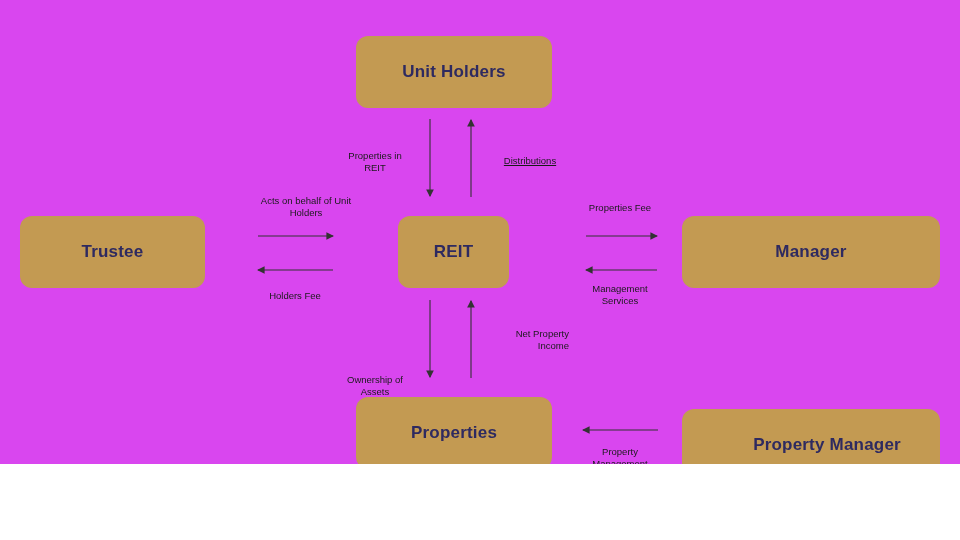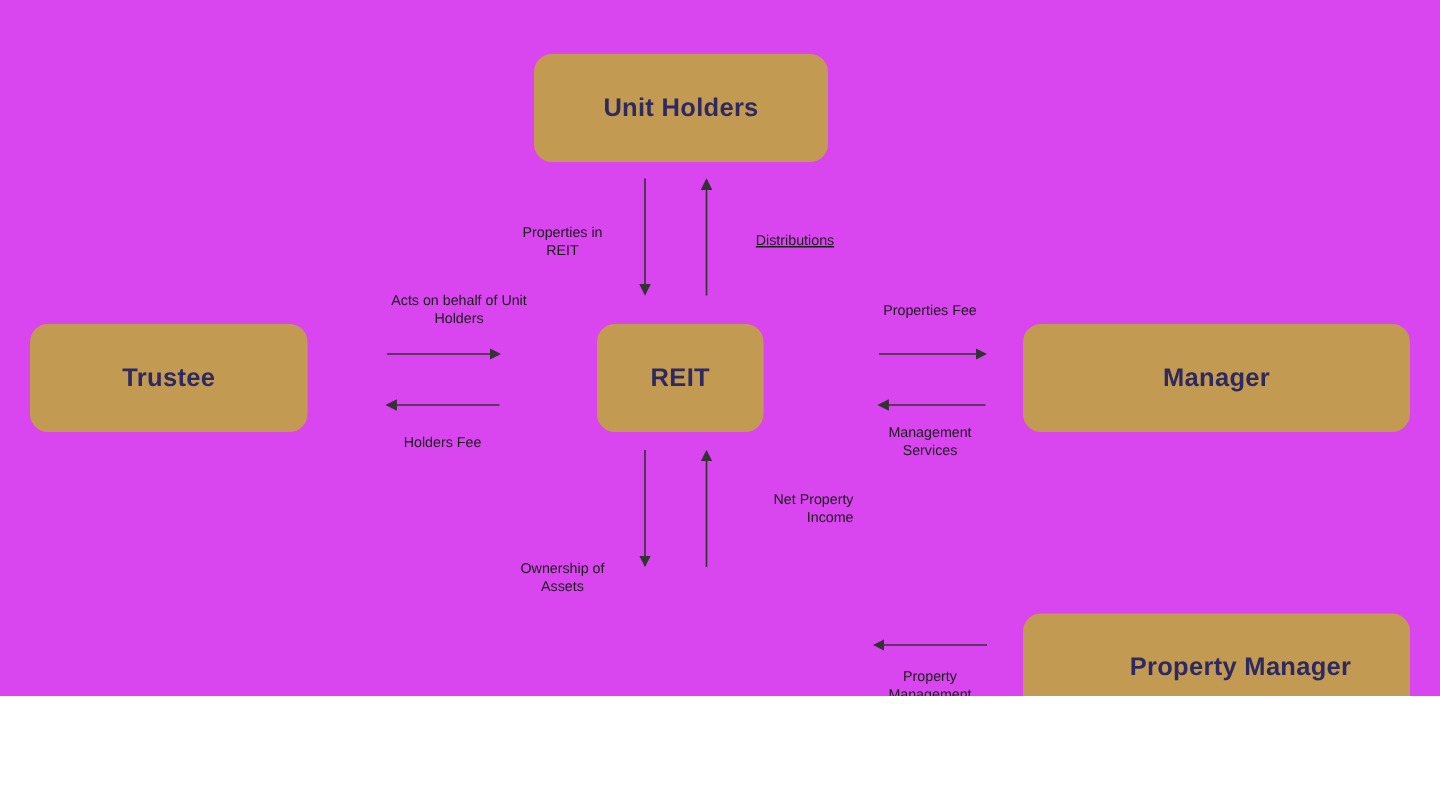--- a/index.html
+++ b/index.html
@@ -91,20 +91,23 @@
   </div>
 
   <div class="node" style="left:398px; top:216px; width:111px; height:72px;">
     <span class="node-label">REIT</span>
   </div>
 
   <div class="node" style="left:682px; top:216px; width:258px; height:72px;">
     <span class="node-label">Manager</span>
   </div>
 
+  <div class="node" style="left:356px; top:397px; width:196px; height:72px;">
+    <span class="node-label">Properties</span>
+  </div>
 
   <div class="node" style="left:682px; top:409px; width:258px; height:72px;padding-left:32px;">
     <span class="node-label">Property Manager</span>
   </div>
 
   <div class="edge-label" style="left:339px; top:150px; width:72px;">Properties in
 REIT</div>
 
   <div class="edge-label" style="left:490px; top:155px; width:80px;text-decoration:underline;">Distributions</div>
 

